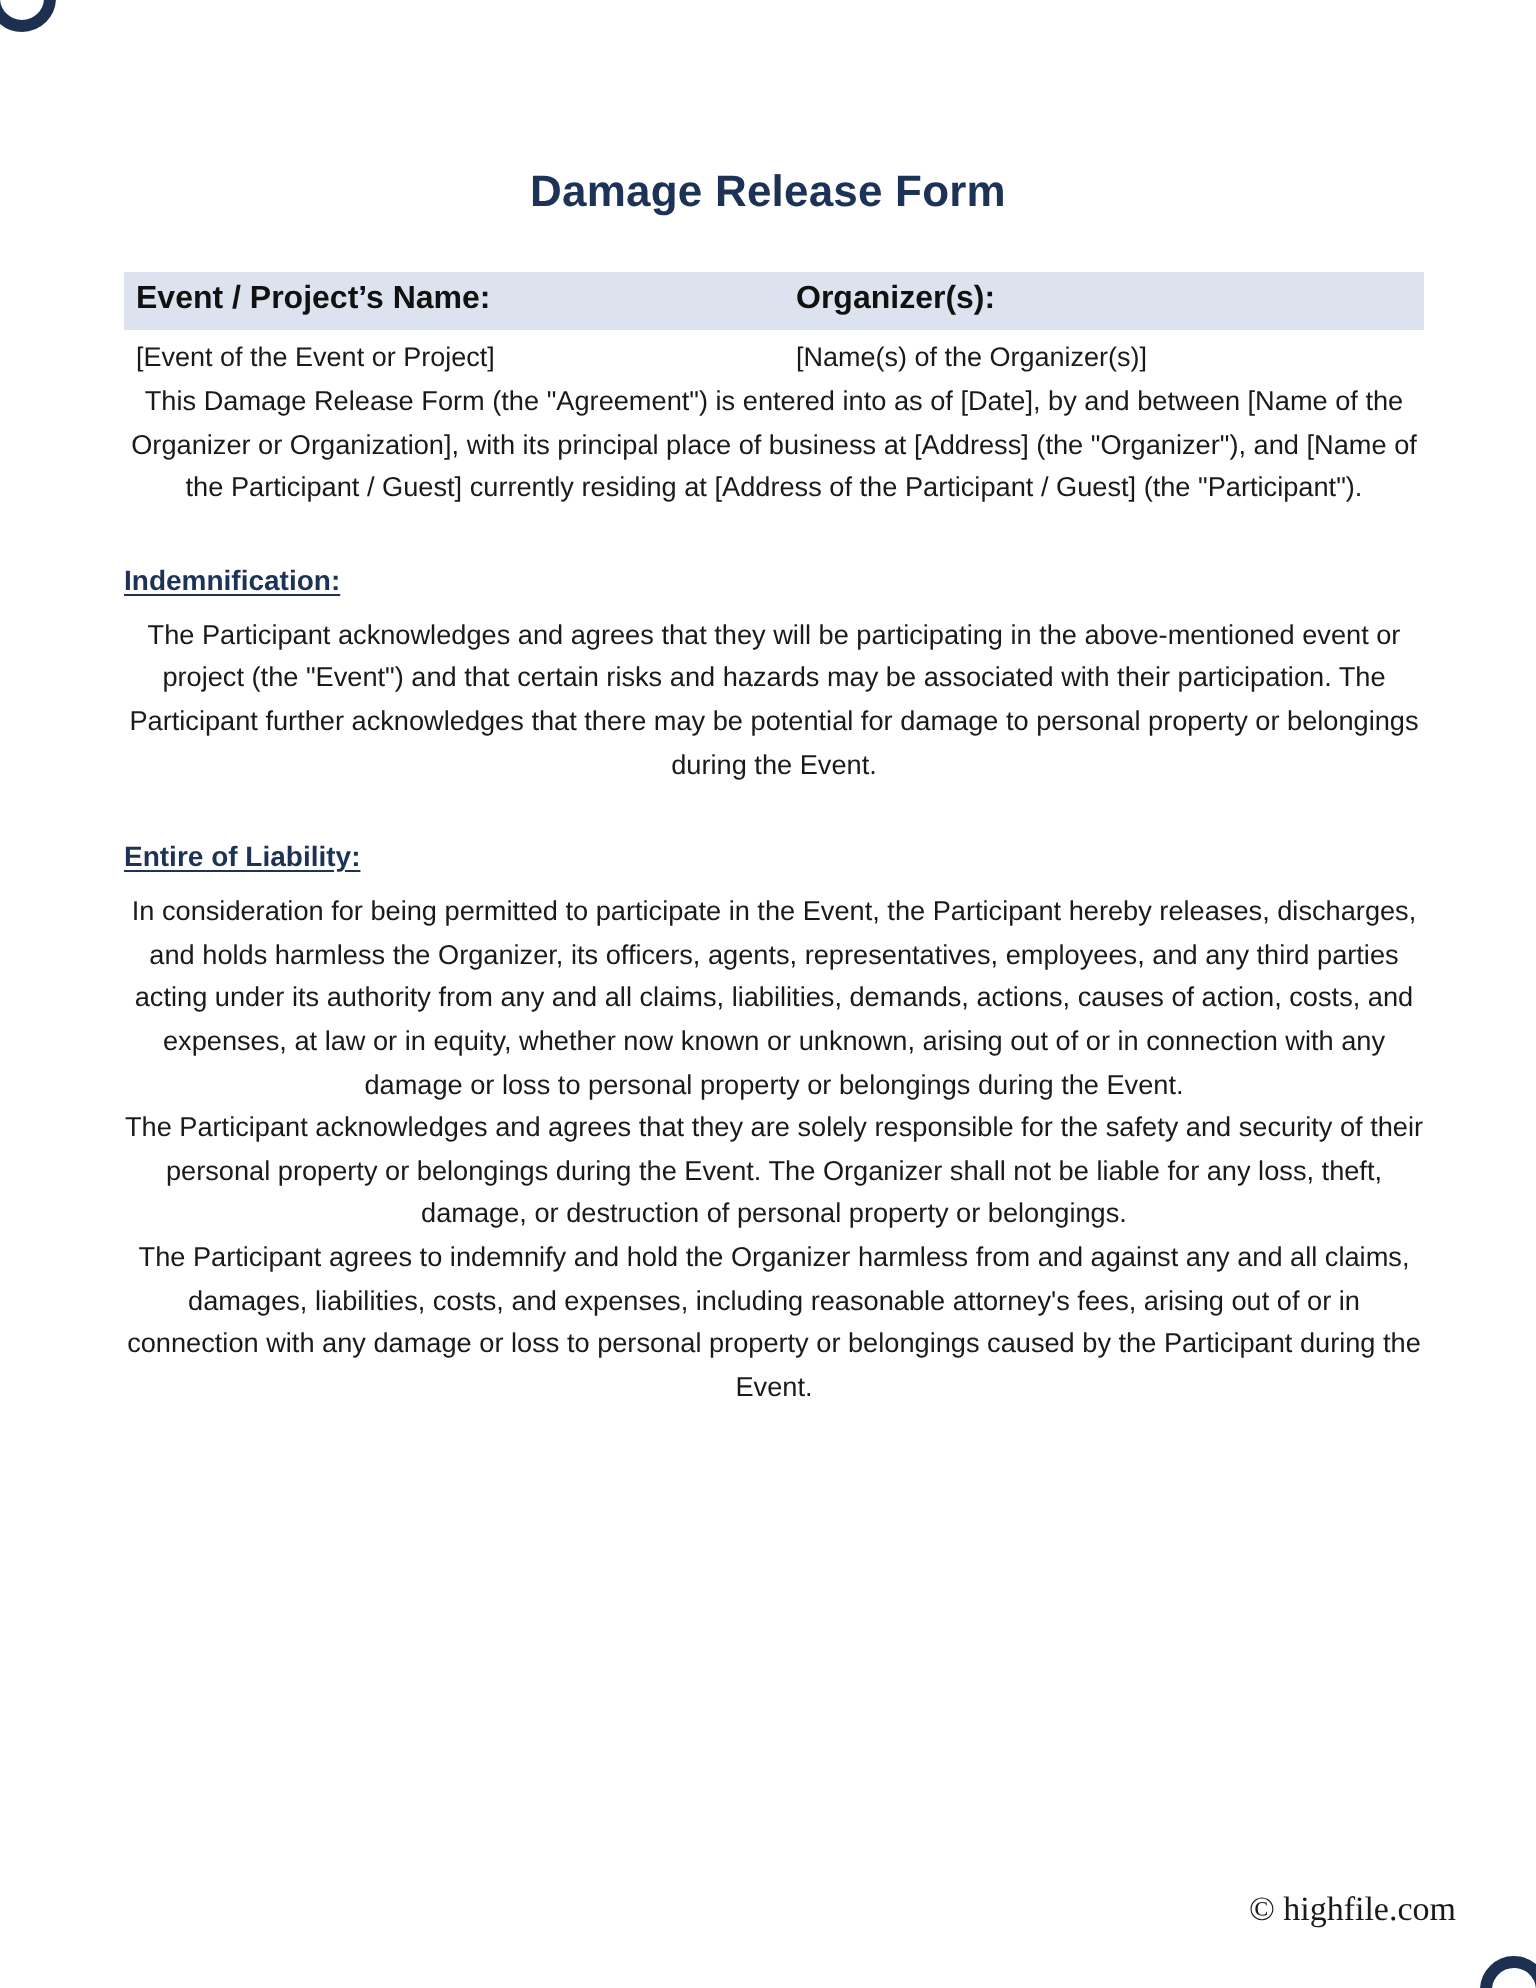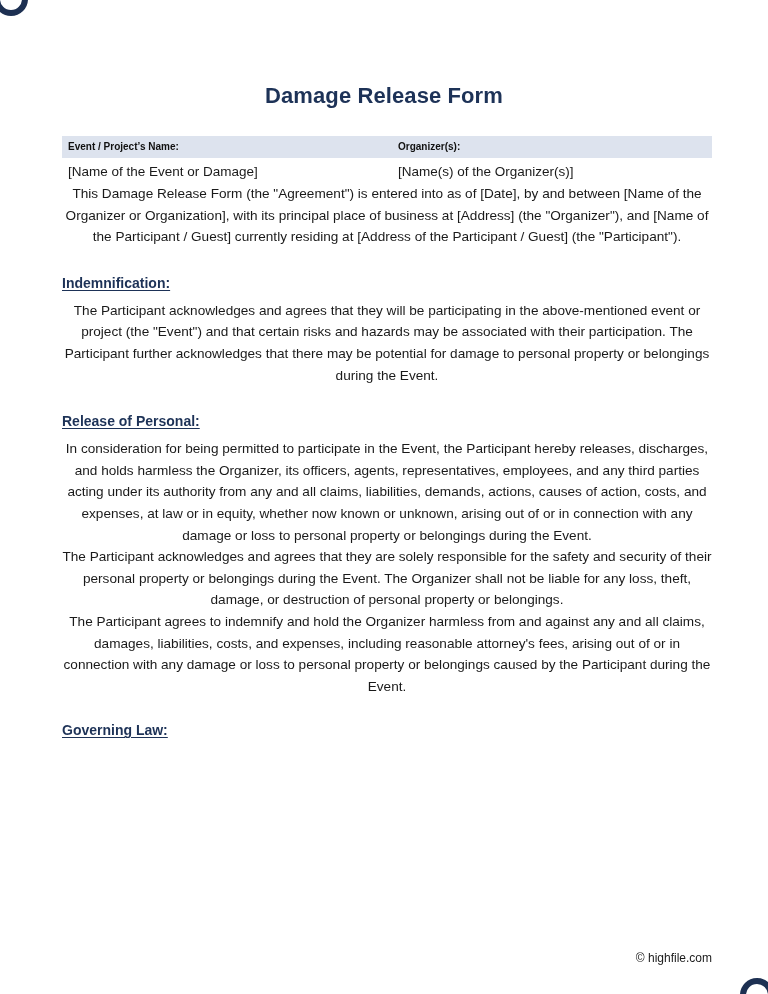--- a/index.html
+++ b/index.html
@@ -64,21 +64,21 @@
 
   
   .info-table {
     width: 650px;
     border-collapse: collapse;
     table-layout: fixed;
   }
   .info-table th {
     background: #dde3ee;
     text-align: left;
-    font-size: 10px;
+    font-size: 16px;
     font-weight: bold;
     color: #111111;
     padding: 5px 6px 6px 6px;
     border: none;
   }
   .info-table td {
     text-align: left;
     font-size: 13.5px;
     font-weight: normal;
     color: #1a1a1a;
@@ -109,25 +109,26 @@
     margin: 26px 0 8px 0;
     line-height: 18px;
   }
   h2.section-heading.tight {
     margin-top: 24px;
   }
 
   
   .footer {
     position: absolute;
-    right: 56px;
+    right: 40px;
     bottom: 29px;
-    font-size: 12px;
+    font-size: 17px;
     color: #1a1a1a;
     text-align: right;
+    font-family: Liberation Serif, serif;
   }
 </style>
 </head>
 <body>
 
 <div class="page">
 
   <div class="ring ring-tl"></div>
   <div class="ring ring-br"></div>
 
@@ -141,38 +142,37 @@
         <col class="col-b">
       </colgroup>
       <thead>
         <tr>
           <th>Event /  Project’s Name:</th>
           <th>Organizer(s):</th>
         </tr>
       </thead>
       <tbody>
         <tr>
-          <td>[Name of the Event or Damage]</td>
+          <td>[Event of the Event or Project]</td>
           <td>[Name(s) of the Organizer(s)]</td>
         </tr>
       </tbody>
     </table>
 
     <p class="body-text intro-para">This Damage Release Form (the "Agreement") is entered into as of [Date], by and between [Name of the Organizer or Organization], with its principal place of business at [Address] (the "Organizer"), and [Name of the Participant / Guest] currently residing at [Address of the Participant / Guest] (the "Participant").</p>
 
     <h2 class="section-heading">Indemnification:</h2>
     <p class="body-text">The Participant acknowledges and agrees that they will be participating in the above-mentioned event or project (the "Event") and that certain risks and hazards may be associated with their participation. The Participant further acknowledges that there may be potential for damage to personal property or belongings during the Event.</p>
 
-    <h2 class="section-heading">Release of Personal:</h2>
+    <h2 class="section-heading">Entire of Liability:</h2>
     <p class="body-text">In consideration for being permitted to participate in the Event, the Participant hereby releases, discharges, and holds harmless the Organizer, its officers, agents, representatives, employees, and any third parties acting under its authority from any and all claims, liabilities, demands, actions, causes of action, costs, and expenses, at law or in equity, whether now known or unknown, arising out of or in connection with any damage or loss to personal property or belongings during the Event.</p>
 
     <p class="body-text">The Participant acknowledges and agrees that they are solely responsible for the safety and security of their personal property or belongings during the Event. The Organizer shall not be liable for any loss, theft, damage, or destruction of personal property or belongings.</p>
 
     <p class="body-text">The Participant agrees to indemnify and hold the Organizer harmless from and against any and all claims, damages, liabilities, costs, and expenses, including reasonable attorney's fees, arising out of or in connection with any damage or loss to personal property or belongings caused by the Participant during the Event.</p>
 
-    <h2 class="section-heading tight">Governing Law:</h2>
 
 
   </div>
 
   <div class="footer">© highfile.com</div>
 
 </div>
 
 </body></html>

